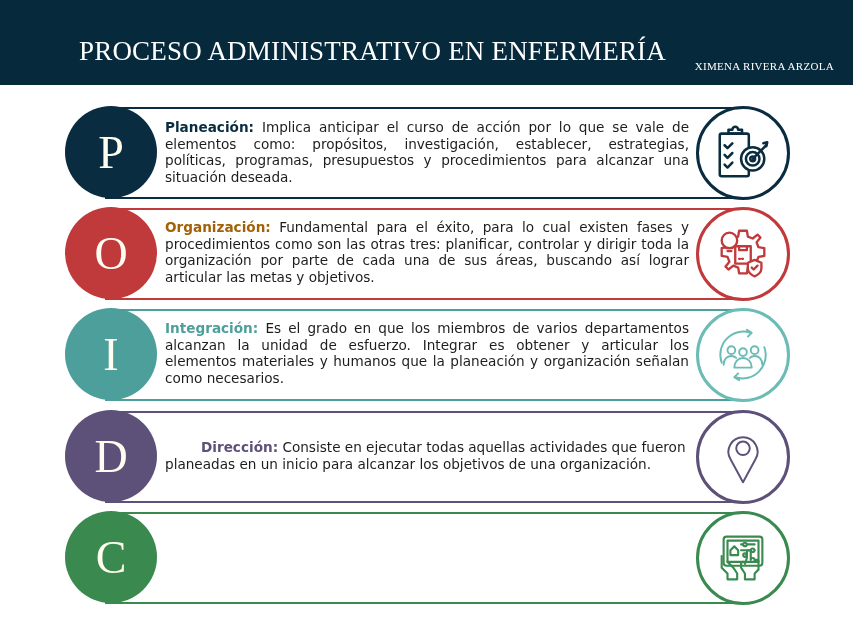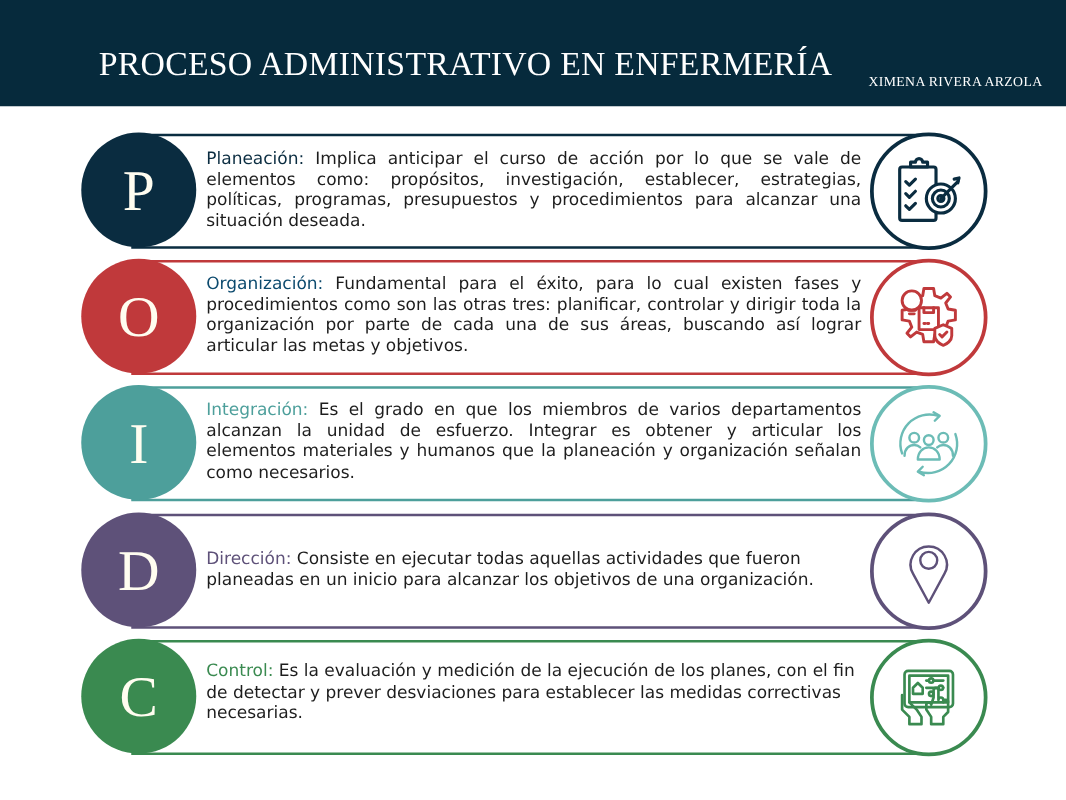--- a/index.html
+++ b/index.html
@@ -13,21 +13,21 @@
   .row { position:absolute; left:0; width:853px; height:100px; }
   .bar { position:absolute; left:105px; width:640px; top:0; height:88px; border-top:2px solid; border-bottom:2px solid; background:#fff; }
   .letter-circle { position:absolute; left:65px; top:-1px; width:92px; height:92px; border-radius:50%;
                    display:flex; align-items:center; justify-content:center; color:#fffdf0;
                    font-family:"Liberation Serif","DejaVu Serif",serif; font-size:46px; }
   .icon-circle { position:absolute; left:696px; top:-1px; width:88px; height:88px; border-radius:50%;
                  border:3px solid; background:#fff; display:flex; align-items:center; justify-content:center; }
   .icon-circle svg { width:62px; height:62px; }
   .text { position:absolute; left:165px; width:524px; font-size:13.6px; line-height:16.6px; color:#1d1d1d;
           text-align:justify; font-family:"DejaVu Sans","Liberation Sans",sans-serif; }
-  .text .term { font-weight:normal; }
+  .text .term { font-weight:bold; }
   .text.left { text-align:left; }
 </style>
 </head>
 <body>
 
 <div class="header">
   <div class="author">XIMENA RIVERA ARZOLA</div>
   <div class="title">PROCESO ADMINISTRATIVO EN ENFERMERÍA</div>
 </div>
 
@@ -50,21 +50,21 @@
       <path d="M42 38 L56 24"></path>
         <path d="M53 22 l4 -1 -1 4"></path>
     </svg>
   </div>
 </div>
 
 <div class="row" style="top:208px;">
   <div class="bar" style="border-color:#c0393b;"></div>
   <div class="letter-circle" style="background:#c0393b;">O</div>
   <div class="text" style="top:11px;">
-    <span class="term" style="color:#0c4a6e;">Organización:</span><span> Fundamental para el éxito, para lo cual existen fases y procedimientos como son las otras tres: planificar, controlar y dirigir toda la organización por parte de cada una de sus áreas, buscando así lograr articular las metas y objetivos.</span>
+    <span class="term" style="color:#a16207;">Organización:</span><span> Fundamental para el éxito, para lo cual existen fases y procedimientos como son las otras tres: planificar, controlar y dirigir toda la organización por parte de cada una de sus áreas, buscando así lograr articular las metas y objetivos.</span>
   </div>
   <div class="icon-circle" style="border-color:#c0393b;">
     <svg viewBox="0 0 64 64" fill="none" stroke="#c0393b" stroke-width="2.4" stroke-linecap="round" stroke-linejoin="round">
       <path d="M32 8 l4 0 1 6 5 2 5-4 3 3-4 5 2 5 6 1 0 8-6 1-2 5 4 5-3 3-5-4-5 2-1 6-8 0-1-6-5-2-5 4-3-3 4-5-2-5-6-1 0-8 6-1 2-5-4-5 3-3 5 4 5-2 1-6z"></path>
       <circle cx="18" cy="18" r="8" fill="#fff"></circle>
         <path d="M15 26 h6 M16 29 h4"></path>
       <rect x="24" y="24" width="16" height="18" fill="#fff"></rect>
         <path d="M28 24 v4 h8 v-4"></path>
         <path d="M28 37 h1 M31 37 h1"></path>
       <path d="M44 38 l7 3 v6 c0 4-4 7-7 8 c-3-1-7-4-7-8 v-6z" fill="#fff"></path>
@@ -92,36 +92,33 @@
         <path d="M52 42 c0-6-4-9-8-9 c-2 0-4 1-5 2"></path>
       <path d="M23 45 c0-6 4-10 9-10 s9 4 9 10 z"></path>
     </svg>
   </div>
 </div>
 
 <div class="row" style="top:411px;">
   <div class="bar" style="border-color:#5e5179;"></div>
   <div class="letter-circle" style="background:#5e5179;">D</div>
   <div class="text left" style="top:28px;">
-    <span class="term" style="color:#5e5179;">Dirección:</span><span>  Consiste en ejecutar todas aquellas actividades que fueron planeadas en un inicio para alcanzar los objetivos de una organización.</span>
+    <span class="term" style="color:#5e5179;margin-left:36px;">Dirección:</span><span>  Consiste en ejecutar todas aquellas actividades que fueron planeadas en un inicio para alcanzar los objetivos de una organización.</span>
   </div>
   <div class="icon-circle" style="border-color:#5e5179;">
     <svg viewBox="0 0 64 64" fill="none" stroke="#5e5179" stroke-width="2" stroke-linecap="round" stroke-linejoin="round">
       <path d="M32 58 L19 34 A15 15 0 1 1 45 34 Z"></path>
       <circle cx="32" cy="23" r="7"></circle>
     </svg>
   </div>
 </div>
 
 <div class="row" style="top:512px;">
   <div class="bar" style="border-color:#3a8a50;"></div>
   <div class="letter-circle" style="background:#3a8a50;">C</div>
-  <div class="text left" style="top:17px;">
-    <span class="term" style="color:#3a8a50;">Control:</span><span>  Es la evaluación y medición de la ejecución de los planes, con el fin de detectar y prever desviaciones para establecer las medidas correctivas necesarias.</span>
-  </div>
   <div class="icon-circle" style="border-color:#3a8a50;">
     <svg viewBox="0 0 64 64" fill="none" stroke="#3a8a50" stroke-width="2.2" stroke-linecap="round" stroke-linejoin="round">
       <rect x="12" y="10" width="40" height="30" rx="3"></rect>
         <rect x="16" y="14" width="32" height="22"></rect>
       <path d="M19 24 l4-4 4 4 v5 h-8z"></path>
       <path d="M30 18 h14"></path>
         <circle cx="34" cy="18" r="1.8" fill="#fff"></circle>
       <path d="M30 24 h14"></path>
         <circle cx="42" cy="24" r="1.8" fill="#fff"></circle>
       <circle cx="34" cy="29" r="1.8" fill="#fff"></circle>

